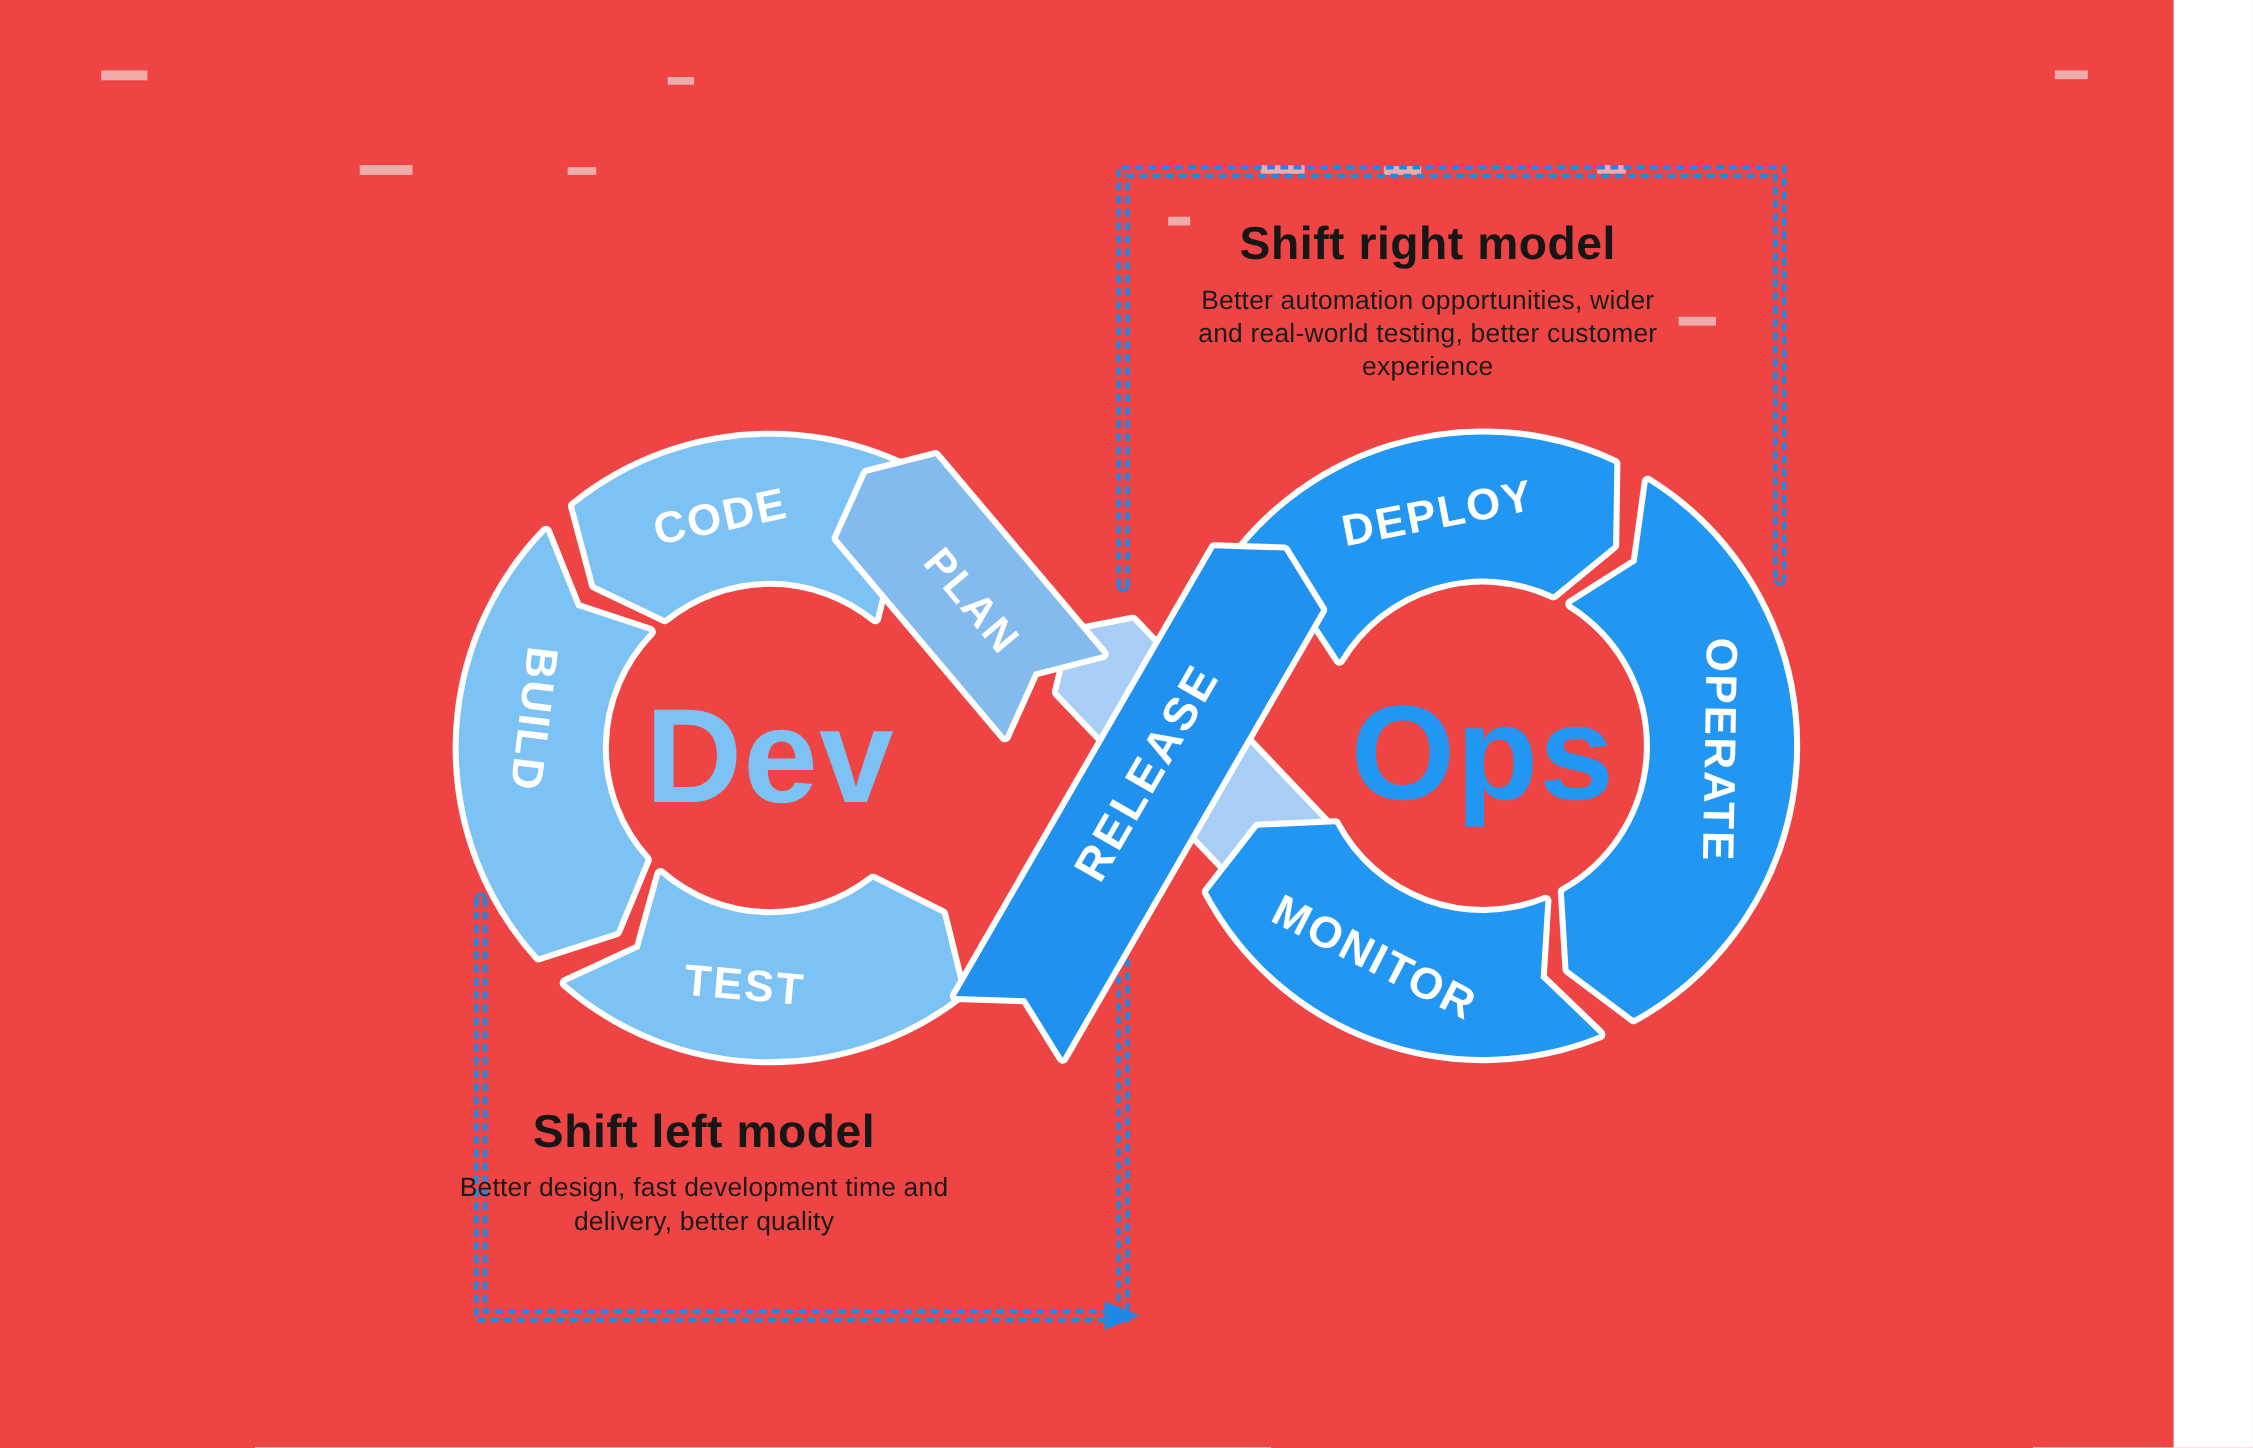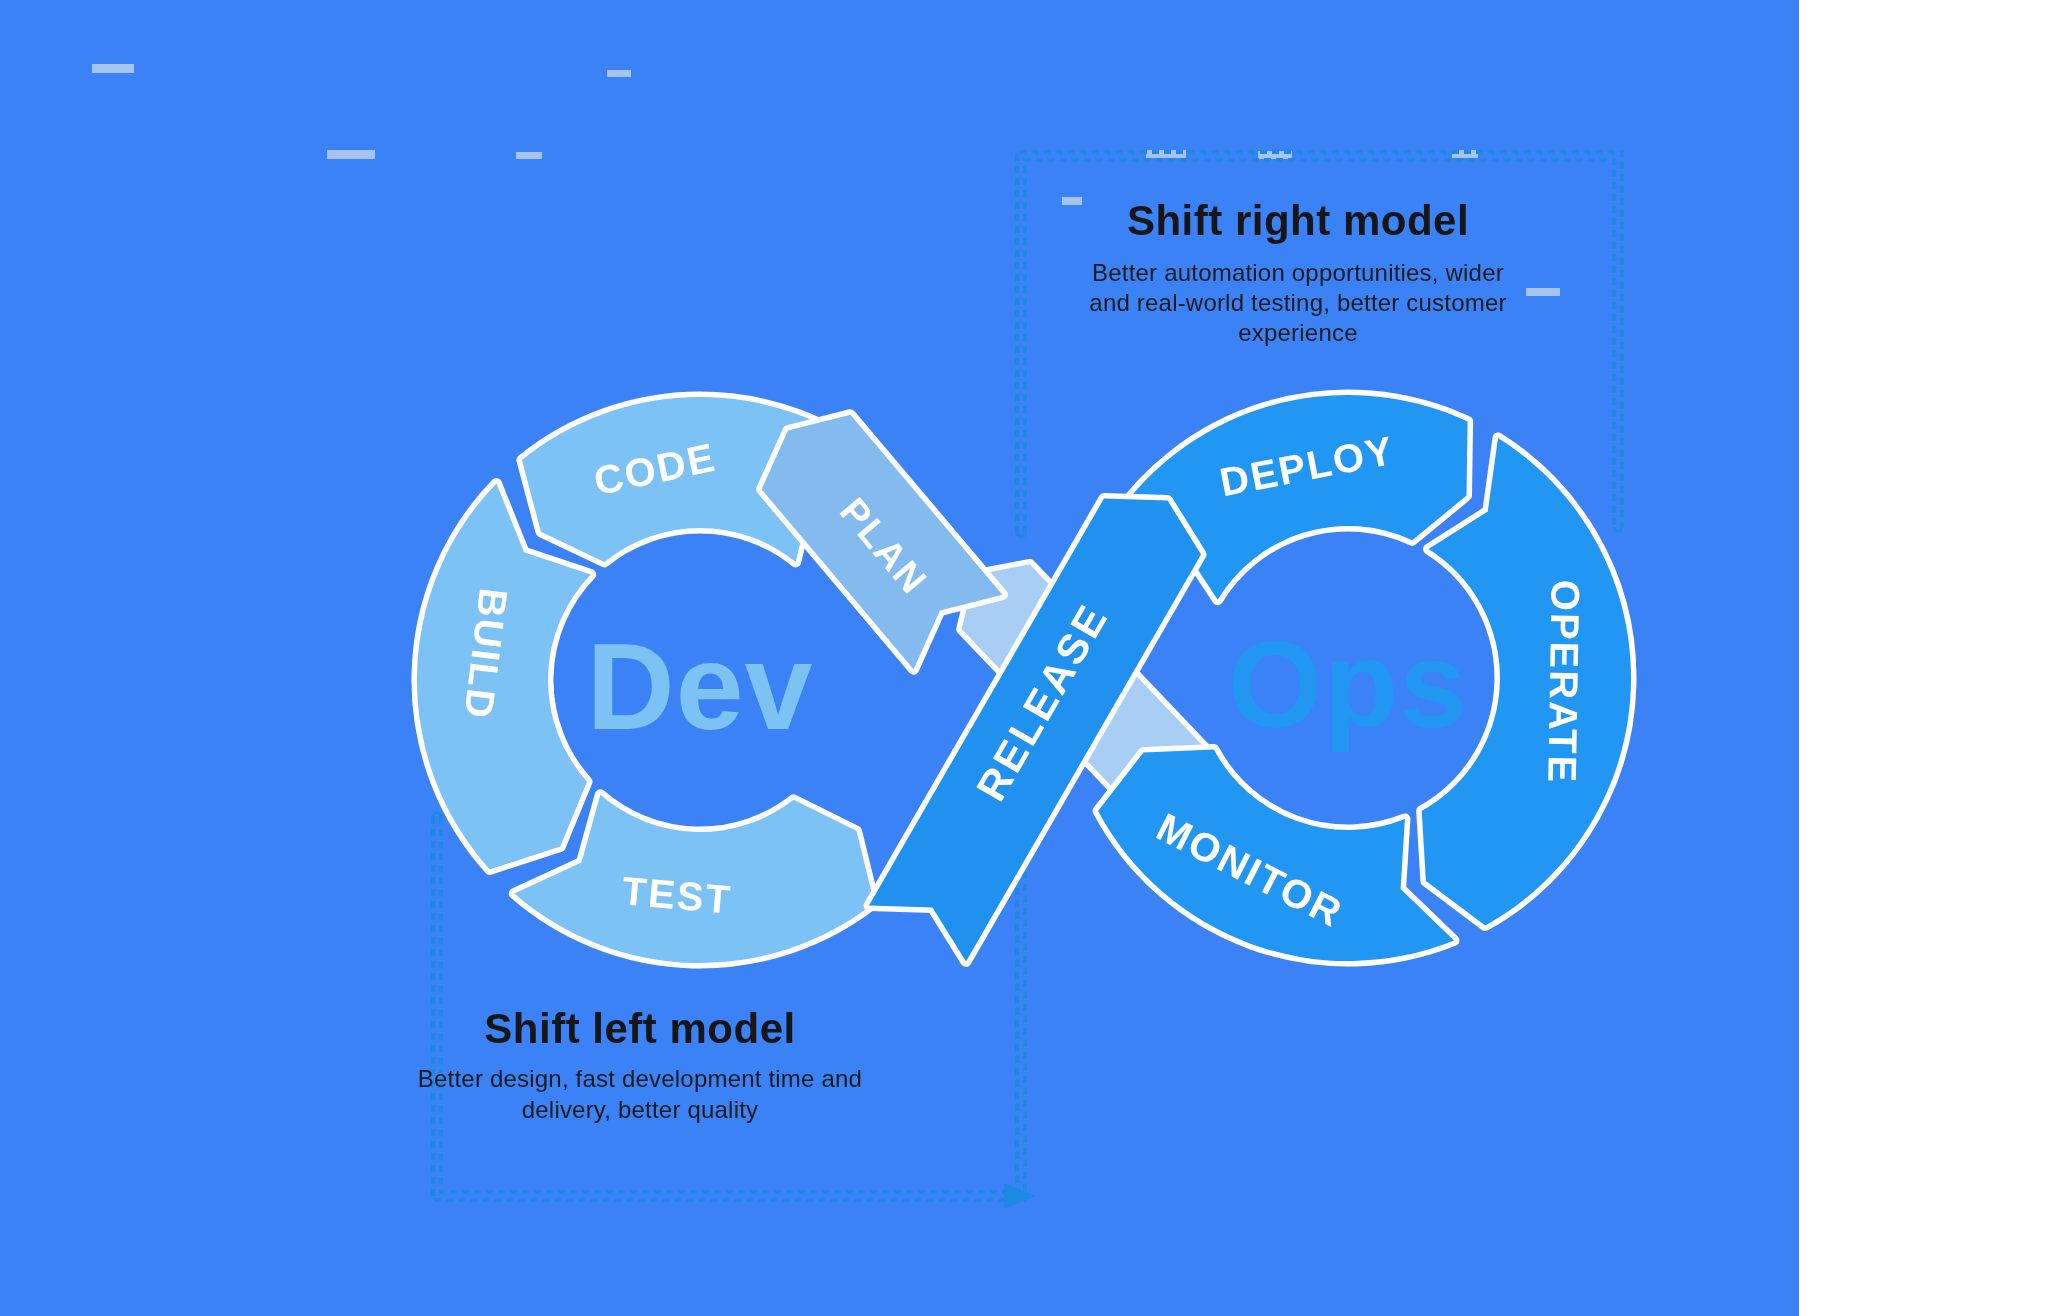--- a/index.html
+++ b/index.html
@@ -1,16 +1,16 @@
 <!DOCTYPE html>
 <html><head>
 <meta charset="utf-8">
 <style>
   html,body{margin:0;padding:0;background:#ffffff;}
-  .stage{position:relative;width:1799px;height:1316px;background:#3b82f6;overflow:hidden;
+  .stage{position:relative;width:1976px;height:1316px;background:#ef4444;overflow:hidden;
          font-family:"Liberation Sans", sans-serif;}
   svg{display:block;}
   text{font-family:"Liberation Sans", sans-serif;}
   .ring-label{font-size:40px;font-weight:bold;letter-spacing:2px;fill:#ffffff;}
   .ring-label-sm{font-size:38px;font-weight:bold;letter-spacing:2px;fill:#ffffff;}
   .core-label{font-size:122px;font-weight:bold;letter-spacing:1px;}
   .ribbon-label{font-size:42px;font-weight:bold;letter-spacing:3px;fill:#ffffff;}
   .callout-title{font-size:42px;font-weight:bold;letter-spacing:0.5px;}
   .callout-body{font-size:24px;letter-spacing:0.2px;}
   .dashed{fill:none;stroke-width:4;stroke-dasharray:7 5;}

